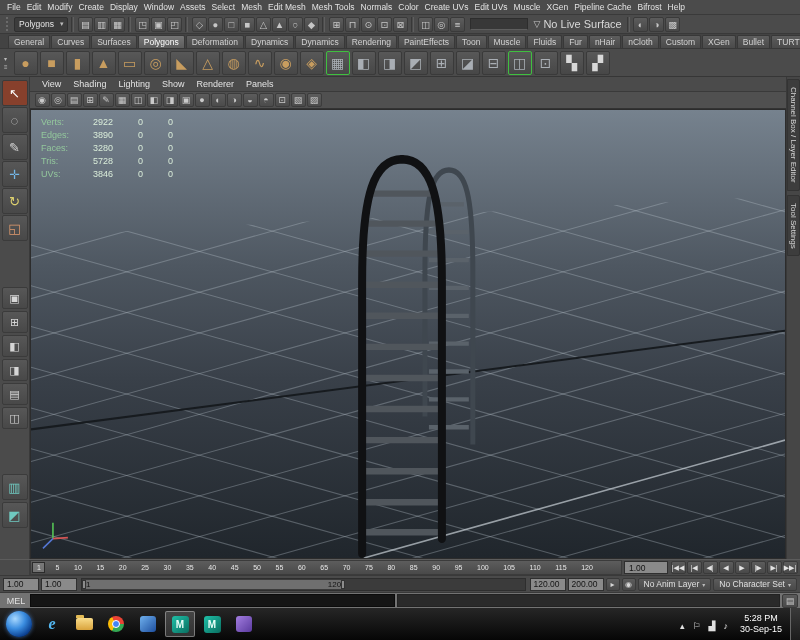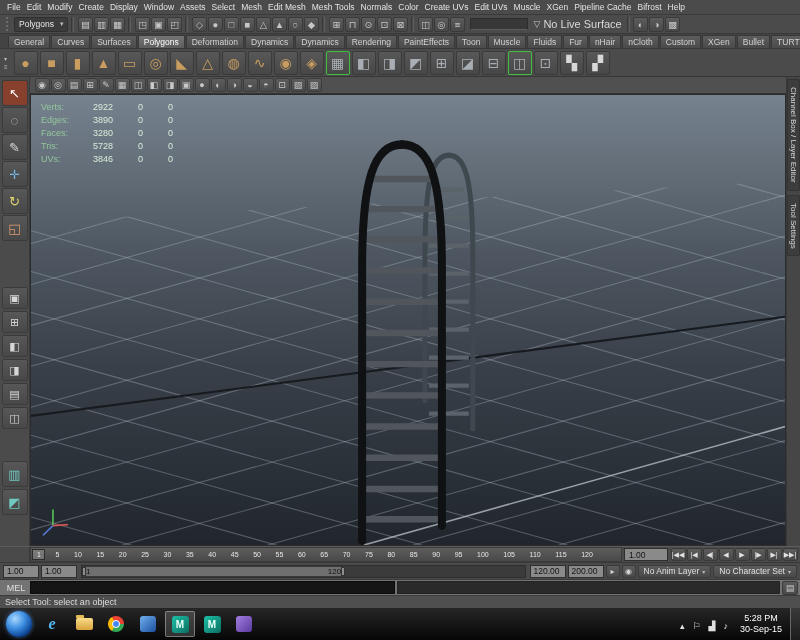--- a/index.html
+++ b/index.html
@@ -312,20 +312,29 @@
           <div class="tb-cell">◫</div>
         </div>
       <div class="tb-bottom">
 
       <div class="tb-cell">▥</div>
           <div class="tb-cell">◩</div>
         </div>
     </div>
 
     <div class="viewport-col">
+      <div class="panel-menus">
+
+      <span class="panel-menu-item">View</span>
+          <span class="panel-menu-item">Shading</span>
+          <span class="panel-menu-item">Lighting</span>
+          <span class="panel-menu-item">Show</span>
+          <span class="panel-menu-item">Renderer</span>
+          <span class="panel-menu-item">Panels</span>
+        </div>
       <div class="panel-toolbar">
 
       <span class="pt-icon">◉</span>
           <span class="pt-icon">◎</span>
           <span class="pt-icon">▤</span>
           <span class="pt-icon">⊞</span>
           <span class="pt-icon">✎</span>
           <span class="pt-icon">▦</span>
           <span class="pt-icon">◫</span>
           <span class="pt-icon">◧</span>
@@ -551,23 +560,20 @@
     </span>
   </div>
 
   <div class="cmd-row">
     <span class="cmd-label">MEL</span>
     <input class="cmd-input" style="">
     <div class="cmd-result"></div>
     <span class="cmd-icon">▤</span>
   </div>
 
-  <div class="help-row">
-    <span>Select Tool: select an object</span>
-  </div>
 
   <div class="taskbar">
     <button class="start-orb"></button>
     <div class="icon-group">
 
         <button class="tb-app app-ie">
           <span class="tb-glyph">e</span>
         </button>
 
         <button class="tb-app app-folder">

